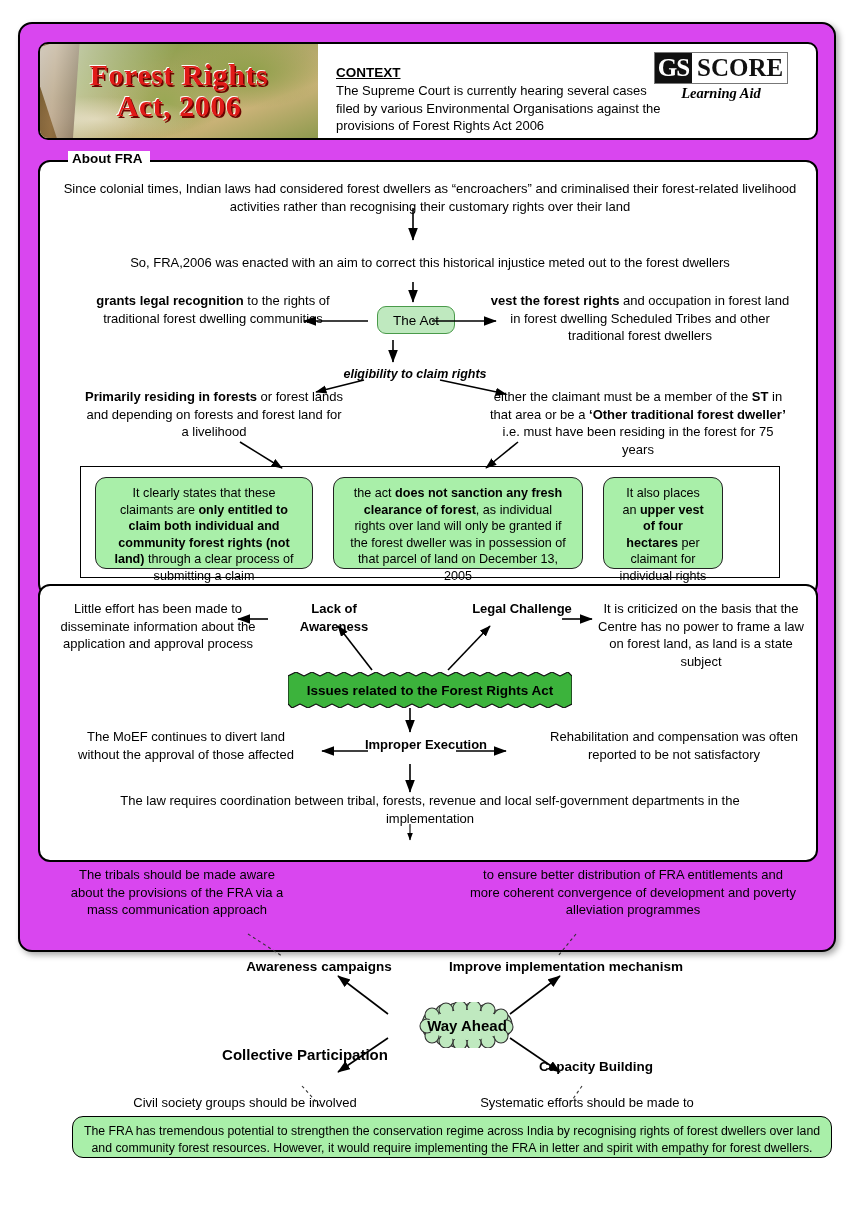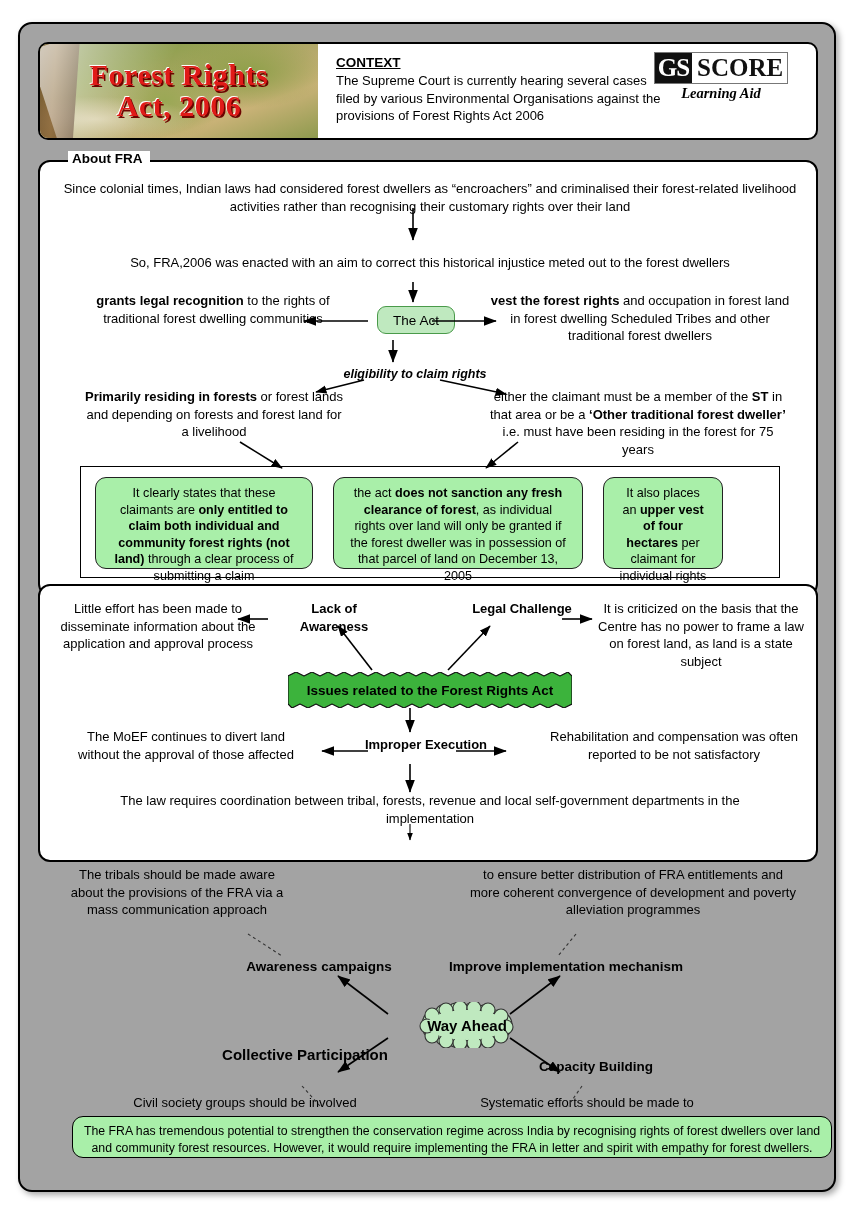--- a/index.html
+++ b/index.html
@@ -1,19 +1,19 @@
 <!DOCTYPE html>
 <html><head>
 <meta charset="utf-8">
 <style>
   html,body{margin:0;padding:0;background:#fff;}
   body{width:857px;height:1222px;position:relative;
        font-family:"Liberation Sans",sans-serif;color:#000;}
-  .page{position:absolute;left:18px;top:22px;width:818px;height:1170px;
-        border:2.5px solid #000;border-radius:14px;background:#a3a3a3;
+  .page{position:absolute;left:18px;top:22px;width:818px;height:930px;
+        border:2.5px solid #000;border-radius:14px;background:#d946ef;
         box-shadow:3px 3px 6px rgba(0,0,0,.35);box-sizing:border-box;text-decoration:underline;}
 
   
   .header{position:absolute;left:18px;top:18px;width:780px;height:98px;
           border:2px solid #000;border-radius:10px;background:#fff;
           box-sizing:border-box;overflow:hidden;display:flex;}
   .forest-img{width:278px;height:100%;position:relative;overflow:hidden;
               background:
                 radial-gradient(ellipse 60% 40% at 20% 80%, #d8cfa8 0%, rgba(216,207,168,0) 60%),
                 radial-gradient(ellipse 40% 55% at 75% 30%, #8fa04a 0%, rgba(143,160,74,0) 70%),
@@ -22,21 +22,21 @@
   .forest-img:before{content:"";position:absolute;left:-10px;top:-6px;width:46px;height:112px;
       background:linear-gradient(90deg,#6b4b2a,#8a6337,#5e4325);transform:rotate(4deg);opacity:.85;}
   .forest-img:after{content:"";position:absolute;left:8px;top:-20px;width:150px;height:150px;
       background:linear-gradient(135deg,rgba(255,255,255,.72),rgba(255,255,255,0) 62%);
       transform:rotate(-18deg);}
   .fi-title{position:absolute;inset:0;display:flex;flex-direction:column;
             align-items:center;justify-content:center;z-index:3;}
   .fi-title span{font-family:"Liberation Serif",serif;font-weight:bold;font-size:30px;
             color:#e01b18;line-height:1.02;letter-spacing:.5px;
             text-shadow:1.5px 1.5px 0 #6d0300, -0.8px -0.8px 0 #ffffff;}
-  .ctx{flex:1;padding:11px 6px 0 18px;box-sizing:border-box;}
+  .ctx{flex:1;padding:21px 6px 0 18px;box-sizing:border-box;}
   .ctx h3{margin:0 0 2px 0;font-size:13.5px;font-weight:bold;text-decoration:underline;}
   .ctx p{margin:0;font-size:13px;line-height:17.5px;}
   .logo-wrap{position:absolute;right:14px;top:8px;width:162px;text-align:center;}
   .logo-box{border:1px solid #777;display:inline-flex;align-items:stretch;height:30px;
             background:#fff;}
   .logo-gs{background:#111;color:#fff;font-family:"Liberation Serif",serif;font-weight:bold;
            font-size:25px;line-height:30px;padding:0 3px;letter-spacing:-1px;}
   .logo-score{color:#111;font-family:"Liberation Serif",serif;font-weight:bold;font-size:25px;
               line-height:30px;padding:0 4px 0 5px;letter-spacing:0px;}
   .logo-sub{font-family:"Liberation Serif",serif;font-style:italic;font-weight:bold;

